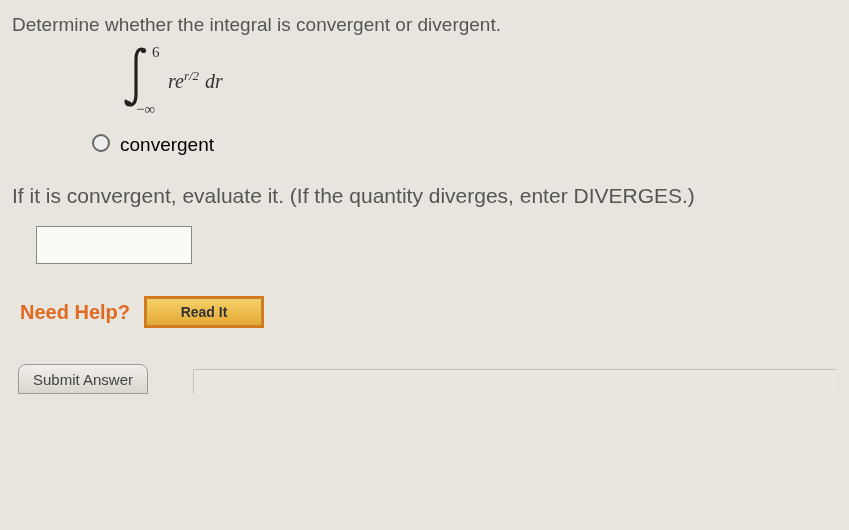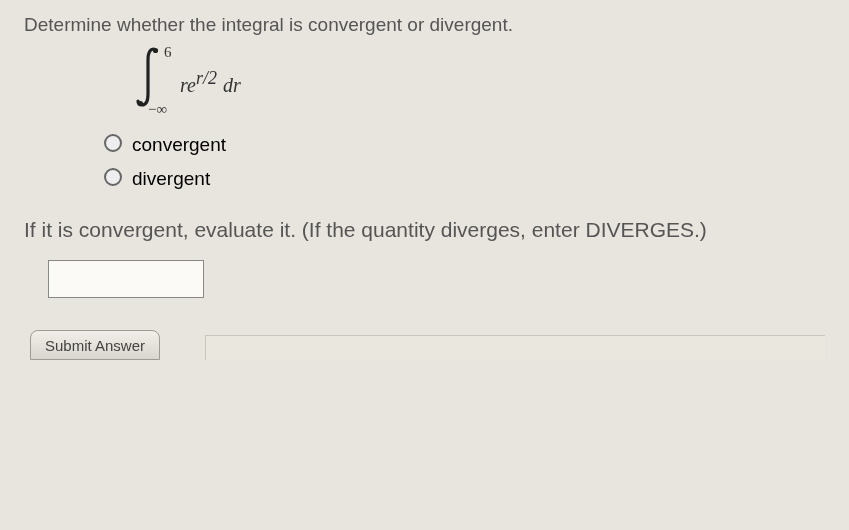--- a/index.html
+++ b/index.html
@@ -6,21 +6,21 @@
     margin: 0;
     padding: 0;
     background: #e8e5de;
     font-family: Arial, Helvetica, sans-serif;
     color: #555;
     width: 849px;
     height: 530px;
     box-sizing: border-box;
   }
   .container {
-    padding: 14px 24px;
+    padding: 14px 12px;
   }
   .prompt {
     font-size: 19px;
     color: #555;
     margin-bottom: 10px;
   }
   .integral-wrap {
     margin-left: 110px;
     margin-bottom: 18px;
     position: relative;
@@ -54,21 +54,21 @@
   .integrand {
     position: absolute;
     left: 46px;
     top: 22px;
     font-family: Georgia, 'Times New Roman', serif;
     font-style: italic;
     font-size: 20px;
     color: #333;
   }
   .integrand .exp {
-    font-size: 18px;
+    font-size: 13px;
     vertical-align: super;
     font-style: italic;
   }
   .integrand .dif {
     font-style: italic;
     margin-left: 6px;
     text-align: center;
   }
   .options {
     margin-left: 80px;
@@ -184,30 +184,30 @@
     <span class="integrand">
       <span>re</span><span class="exp">r/2</span><span class="dif">dr</span>
     </span>
   </div>
 
   <div class="options">
     <div class="option-row">
       <span class="radio"></span>
       <span>convergent</span>
     </div>
-    <div class="option-row">
-      <span class="radio"></span>
-      <span>divergent</span>
-    </div>
   </div>
 
   <div class="subprompt">If it is convergent, evaluate it. (If the quantity diverges, enter DIVERGES.)</div>
 
   <div class="ans-box-wrap">
     <input class="ans-box" type="text" value="" style="">
   </div>
 
+  <div class="help-row">
+    <span class="need-help">Need Help?</span>
+    <span class="read-it-btn">Read It</span>
+  </div>
 
   <div class="submit-row">
     <span class="submit-btn">Submit Answer</span>
     <span class="submit-bar"></span>
   </div>
 </div>
 
 </body></html>

